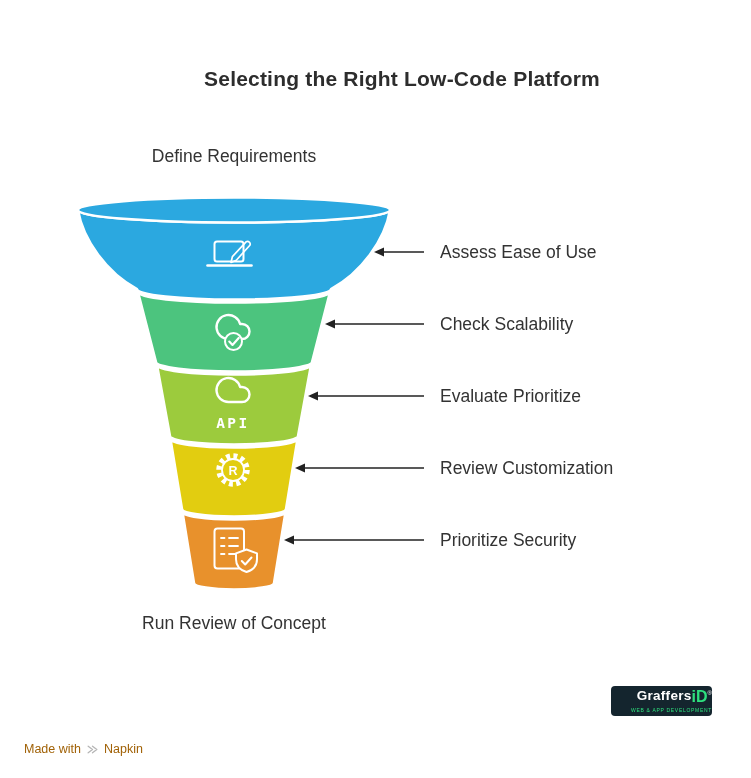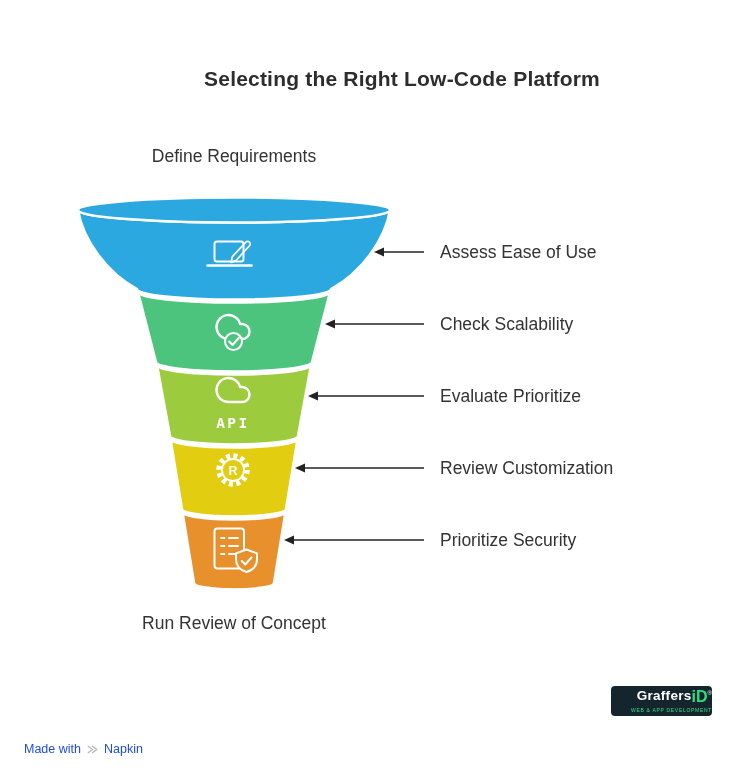--- a/index.html
+++ b/index.html
@@ -16,21 +16,21 @@
   .flow-label{
     position:absolute;font-size:17.5px;color:#333;white-space:nowrap;
   }
   .flow-label.top{left:234px;top:146px;transform:translateX(-50%);}
   .flow-label.bottom{left:234px;top:613px;transform:translateX(-50%);}
   .stage-label{
     position:absolute;left:440px;font-size:17.5px;color:#333;white-space:nowrap;line-height:21px;
   }
   .made-with{
     position:absolute;left:24px;top:742px;display:flex;align-items:center;gap:5px;
-    font-size:12.5px;color:#1d4ed8;
+    font-size:12.5px;color:#a16207;
   }
   .logo-badge{
     position:absolute;left:611px;top:686px;width:101px;height:30px;background:#14252e;
     border-radius:4px;display:flex;flex-direction:column;align-items:flex-end;justify-content:center;
   }
   .logo-row{display:flex;align-items:flex-start;line-height:1;}
   .logo-brand{font-weight:bold;font-size:13.5px;color:#ffffff;letter-spacing:0.3px;}
   .logo-suffix{font-weight:bold;font-size:16px;color:#2ee07e;}
   .logo-reg{font-size:6px;color:#ffffff;line-height:1;margin-top:1px;}
   .logo-tagline{font-size:5px;color:#2ee07e;letter-spacing:0.7px;margin-top:2px;white-space:nowrap;}

